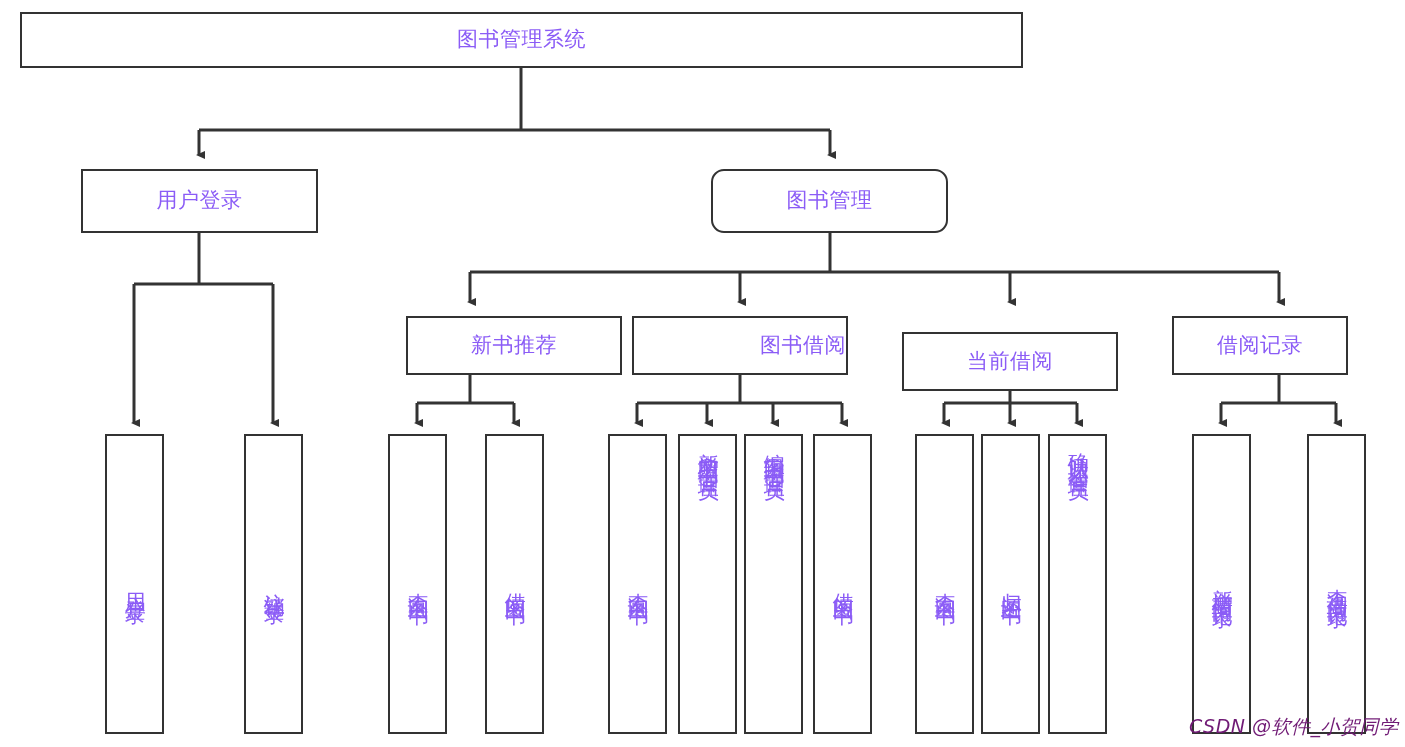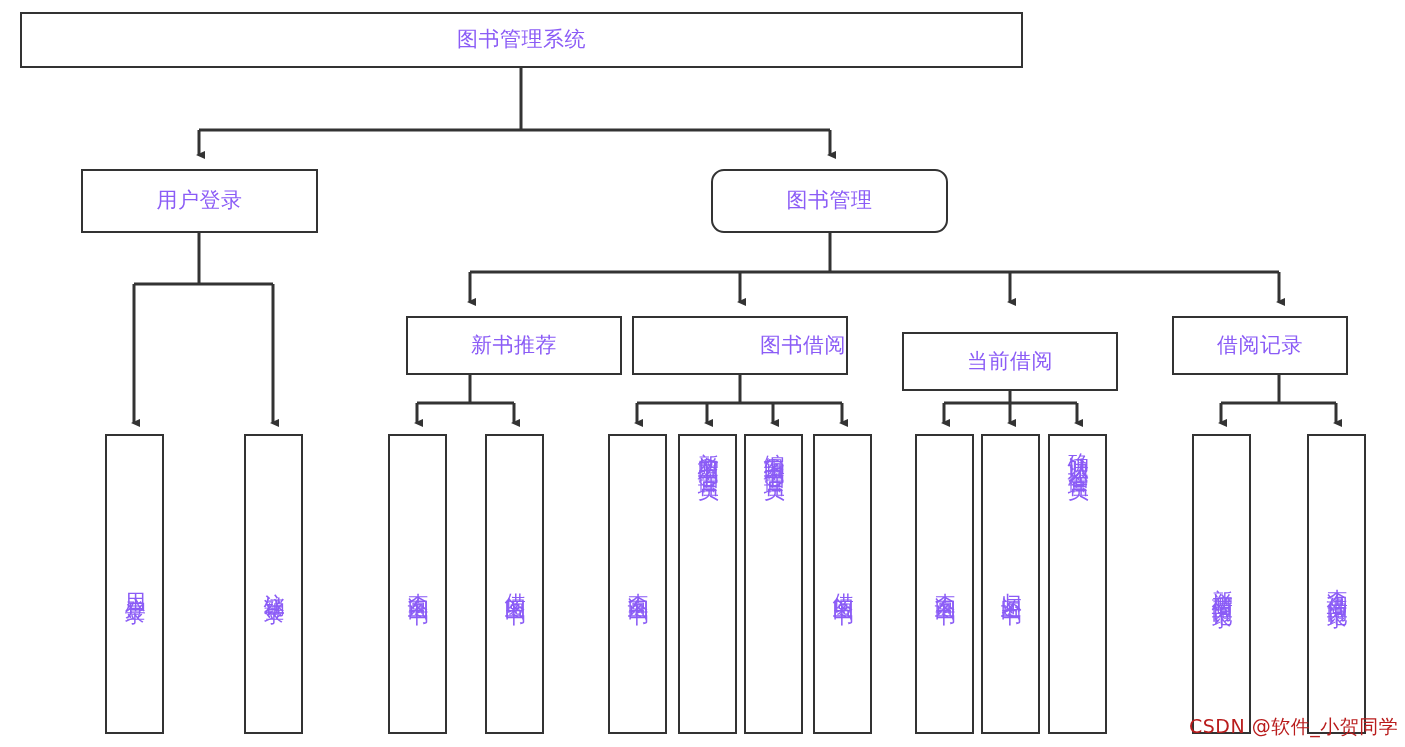--- a/index.html
+++ b/index.html
@@ -56,25 +56,26 @@
     white-space: nowrap;
     height: auto;
     max-height: 100%;
   }
   .node.leaf.centerv {
     align-items: center;
   }
   .watermark {
     position: absolute;
     font-size: 19px;
-    color: #b91c1c;
+    color: #701a75;
     white-space: nowrap;
     left: 1189px;
     top: 714px;
     letter-spacing: 0.5px;
+    font-style: italic;
   }
 </style>
 </head>
 <body>
 
 <div id="canvas">
 
   <svg class="connectors" viewBox="0 0 1405 747">
     <defs>
       <marker id="arrow" markerWidth="10" markerHeight="10" refX="4.2" refY="6.4" orient="auto" markerUnits="userSpaceOnUse">

